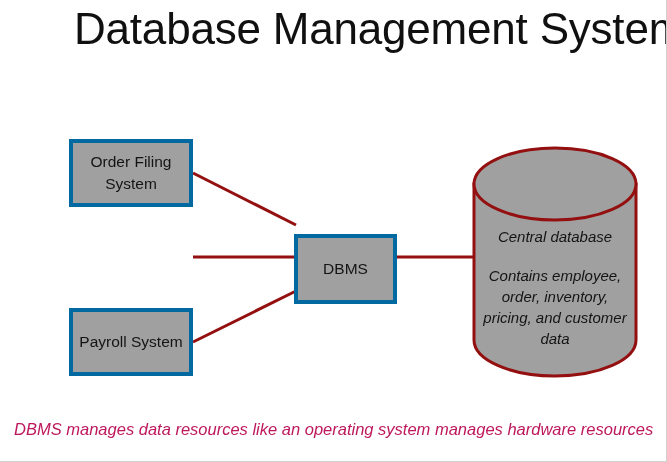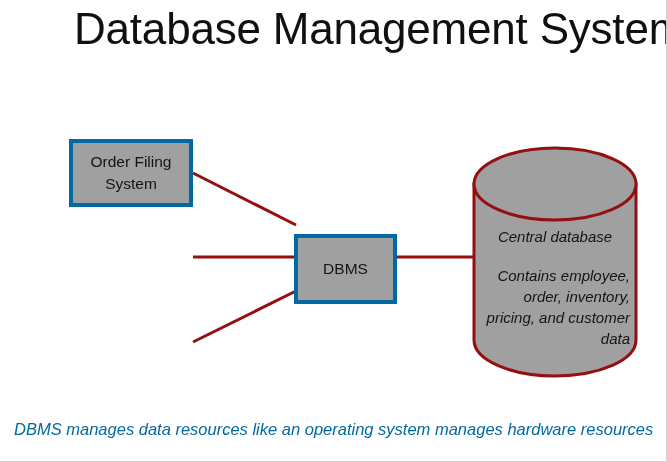--- a/index.html
+++ b/index.html
@@ -41,21 +41,21 @@
     line-height: 22px;
     color: #1a1a1a;
   }
   #caption {
     position: absolute;
     left: 14px;
     top: 418px;
     width: 640px;
     font-size: 16.5px;
     line-height: 22px;
-    color: #0369a1;
+    color: #be185d;
     font-style: italic;
   }
   #diagram {
     position: absolute;
     left: 0;
     top: 0;
     width: 667px;
     height: 462px;
   }
   .node-box {
@@ -89,21 +89,21 @@
     left: 480px;
     top: 226px;
     width: 150px;
     text-align: center;
     font-size: 15px;
     line-height: 21px;
     color: #141414;
     z-index: 4;
     font-style: italic;
   }
-  #cylinder-text .cyl-line2 { margin-top: 18px; text-align: right; }
+  #cylinder-text .cyl-line2 { margin-top: 18px; }
   .conn { z-index: 1; }
 </style>
 </head>
 <body>
 
 <div id="slide">
 
   <div id="title">Database Management System</div>
 
 
@@ -112,20 +112,23 @@
     <line class="conn" x1="193" y1="257" x2="296" y2="257" stroke="#930f10" stroke-width="3"></line>
     <line class="conn" x1="193" y1="342" x2="296" y2="291" stroke="#930f10" stroke-width="3"></line>
     <line class="conn" x1="396" y1="257" x2="480" y2="257" stroke="#930f10" stroke-width="3"></line>
   </svg>
 
   <div class="node-box" id="box-order">
     <span>Order Filing System</span>
   </div>
 
 
+  <div class="node-box" id="box-payroll">
+    <span>Payroll System</span>
+  </div>
 
   <div class="node-box" id="box-dbms">
     <span>DBMS</span>
   </div>
 
   <svg id="cylinder" viewBox="0 0 166 232" xmlns="http://www.w3.org/2000/svg">
     <path d="M2,38 L2,194 A81,36 0 0,0 164,194 L164,38 Z" fill="#a0a0a0" stroke="#930f10" stroke-width="3"></path>
     <ellipse cx="83" cy="38" rx="81" ry="36" fill="#a0a0a0" stroke="#930f10" stroke-width="3"></ellipse>
   </svg>
 

